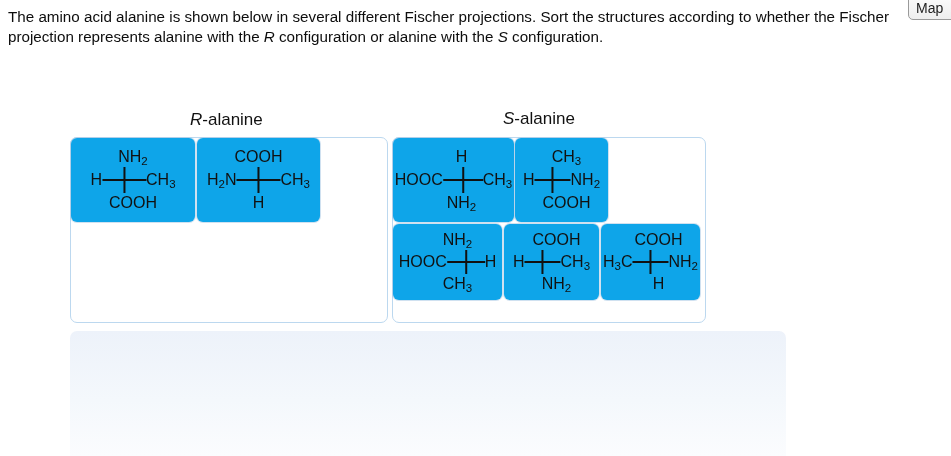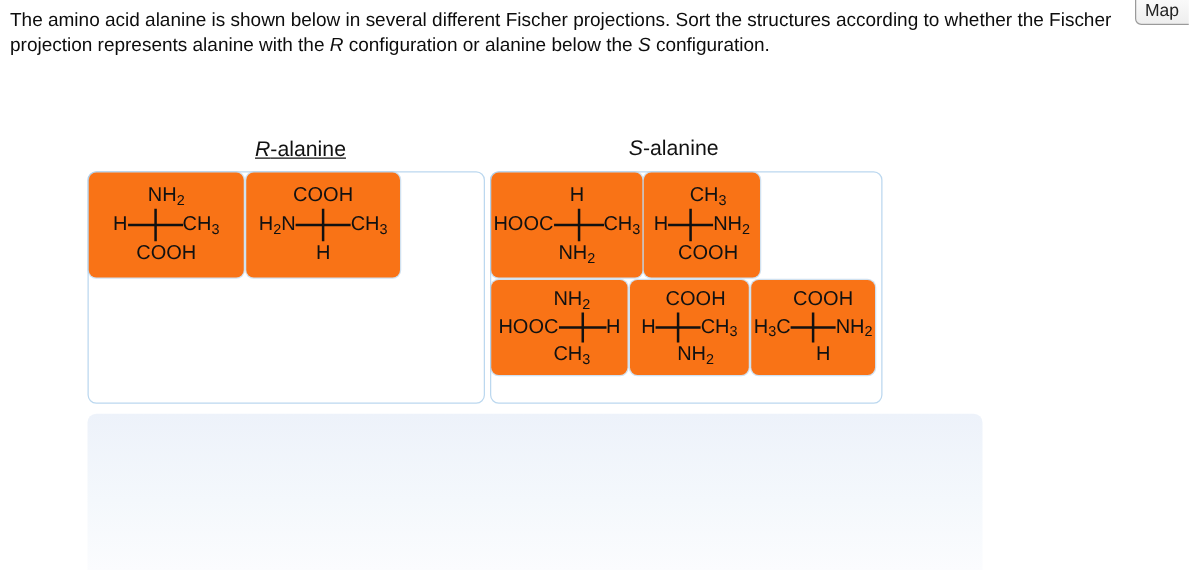--- a/index.html
+++ b/index.html
@@ -50,38 +50,38 @@
 
   
   .col-title {
     position: absolute;
     font-size: 17px;
     line-height: 20px;
     color: #111;
     white-space: nowrap;
   }
   .col-title .cfg { font-style: italic; }
-  #title-r { left: 204px; top: 110px; text-decoration: underline; }
+  #title-r { left: 190px; top: 110px; }
   #title-s { left: 503px; top: 109px; }
 
   
   .dropzone {
     position: absolute;
     background: #ffffff;
     border: 1px solid #bcd8ef;
     border-radius: 7px;
     box-sizing: border-box;
   }
   #zone-r { left: 70px;  top: 137px; width: 318px; height: 186px; }
   #zone-s { left: 392px; top: 137px; width: 314px; height: 186px; }
 
   
   .tile {
     position: absolute;
-    background: #f97316;
+    background: #0ea5e9;
     border-radius: 6px;
     box-sizing: border-box;
     box-shadow: 0 0 0 1px rgba(170,200,228,0.55);
     padding-left: 32px;
   }
   .tile-inner {
     position: absolute;
     left: 50%;
     top: 50%;
     transform: translate(-50%, -50%);
@@ -153,21 +153,21 @@
     border-radius: 7px 7px 0 0;
   }
 </style>
 </head>
 <body>
 
 <div id="map-button">Map</div>
 
 <div id="prompt">
   <span>The amino acid alanine is shown below in several different Fischer projections. Sort the structures</span>
-  <span>according to whether the Fischer projection represents alanine with the </span><span class="ital">R</span><span> configuration or alanine below the</span>
+  <span>according to whether the Fischer projection represents alanine with the </span><span class="ital">R</span><span> configuration or alanine with the</span>
   <span class="ital">S</span><span> configuration.</span>
 </div>
 
 <div class="col-title" id="title-r"><span class="cfg">R</span><span>-alanine</span></div>
 
 <div class="col-title" id="title-s"><span class="cfg">S</span><span>-alanine</span></div>
 
 <div class="dropzone" id="zone-r"></div>
 
 <div class="dropzone" id="zone-s"></div>

